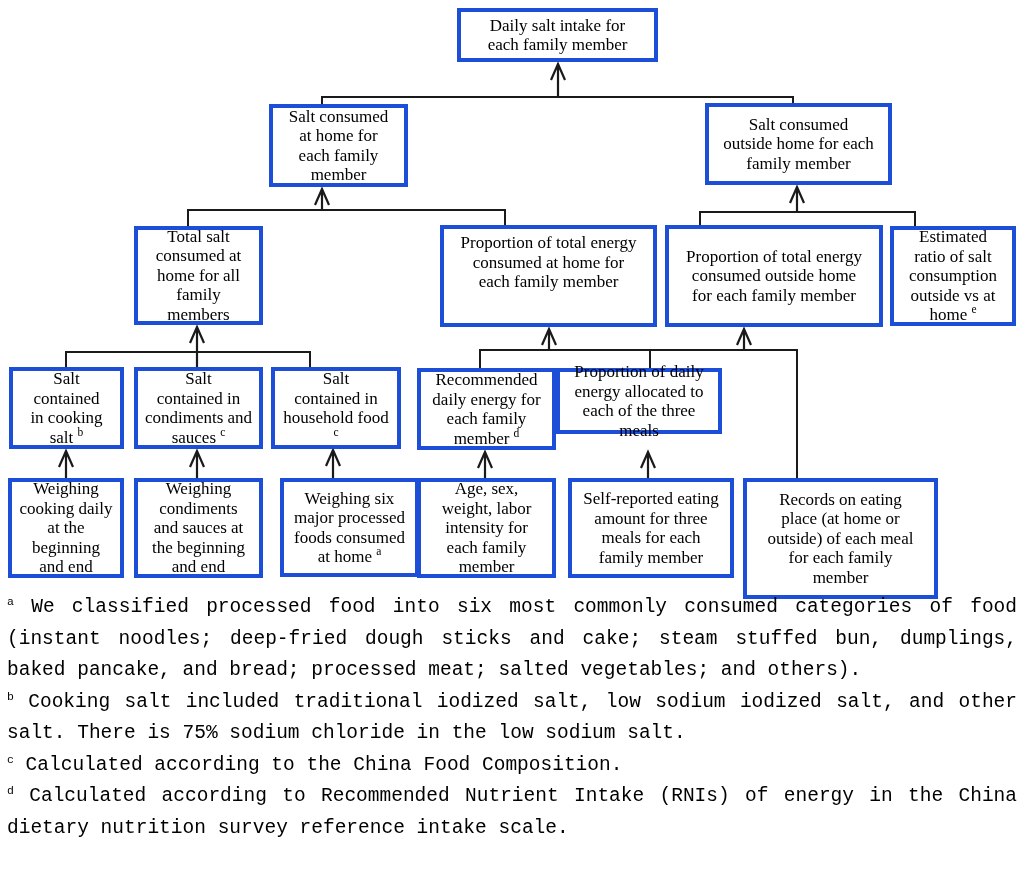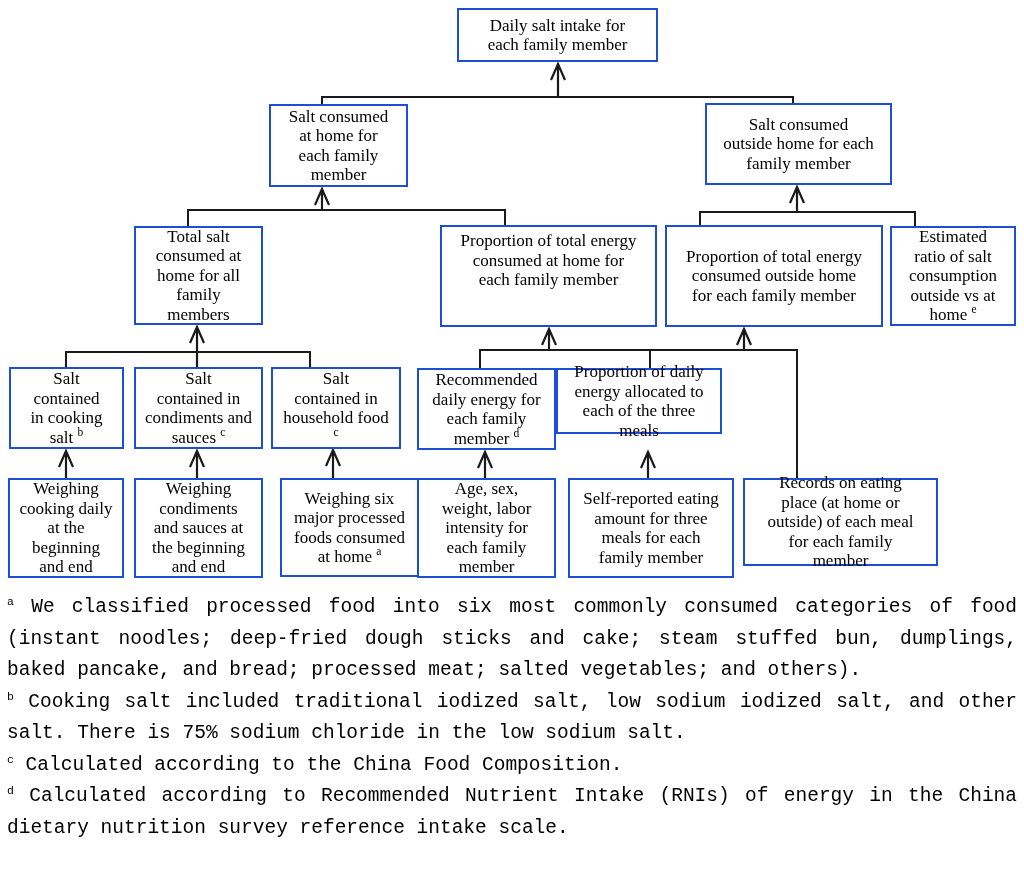--- a/index.html
+++ b/index.html
@@ -4,21 +4,21 @@
 <style>
   html,body{margin:0;padding:0;background:#ffffff;}
   #canvas{
     position:relative;width:1024px;height:882px;background:#ffffff;
     color:#000;font-family:"Liberation Serif","DejaVu Serif",serif;
     overflow:hidden;
   }
   #connector-layer{position:absolute;left:0;top:0;width:1024px;height:882px;}
   .node{
     position:absolute;box-sizing:border-box;background:#ffffff;
-    border:2px solid #1d4ed8;
+    border:4px solid #1d4ed8;
     display:flex;flex-direction:column;justify-content:center;align-items:center;
     text-align:center;font-size:17px;line-height:19.5px;padding:1px 2px;
   }
   .node.top-align{justify-content:flex-start;padding-top:4px;}
   .node .ln{white-space:nowrap;}
   .node sup, .fnote sup{font-size:11.5px;line-height:0;}
   #footnotes{
     position:absolute;left:7px;top:592px;width:1010px;
     font-size:19.5px;line-height:31.5px;text-align:justify;
   }
@@ -152,21 +152,21 @@
       <div class="ln">intensity for</div>
       <div class="ln">each family</div>
       <div class="ln">member</div>
     </div>
   <div class="node" style="left:568px;top:478px;width:166px;height:100px">
       <div class="ln">Self-reported eating</div>
       <div class="ln">amount for three</div>
       <div class="ln">meals for each</div>
       <div class="ln">family member</div>
     </div>
-  <div class="node" style="left:743px;top:478px;width:195px;height:88px">
+  <div class="node" style="left:743px;top:478px;width:195px;height:121px">
       <div class="ln">Records on eating</div>
       <div class="ln">place (at home or</div>
       <div class="ln">outside) of each meal</div>
       <div class="ln">for each family</div>
       <div class="ln">member</div>
     </div>
 
   <div id="footnotes">
     <p class="fnote"><sup>a</sup> <span>We classified processed food into six most commonly consumed categories of food (instant noodles; deep-fried dough sticks and cake; steam stuffed bun, dumplings, baked pancake, and bread; processed meat; salted vegetables; and others).</span></p>
     <p class="fnote"><sup>b</sup> <span>Cooking salt included traditional iodized salt, low sodium iodized salt, and other salt. There is 75% sodium chloride in the low sodium salt.</span></p>

